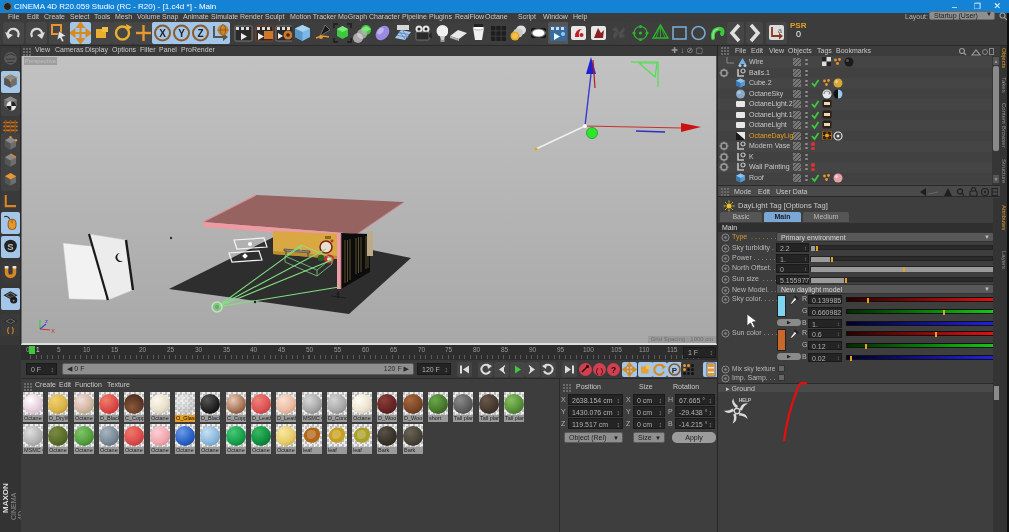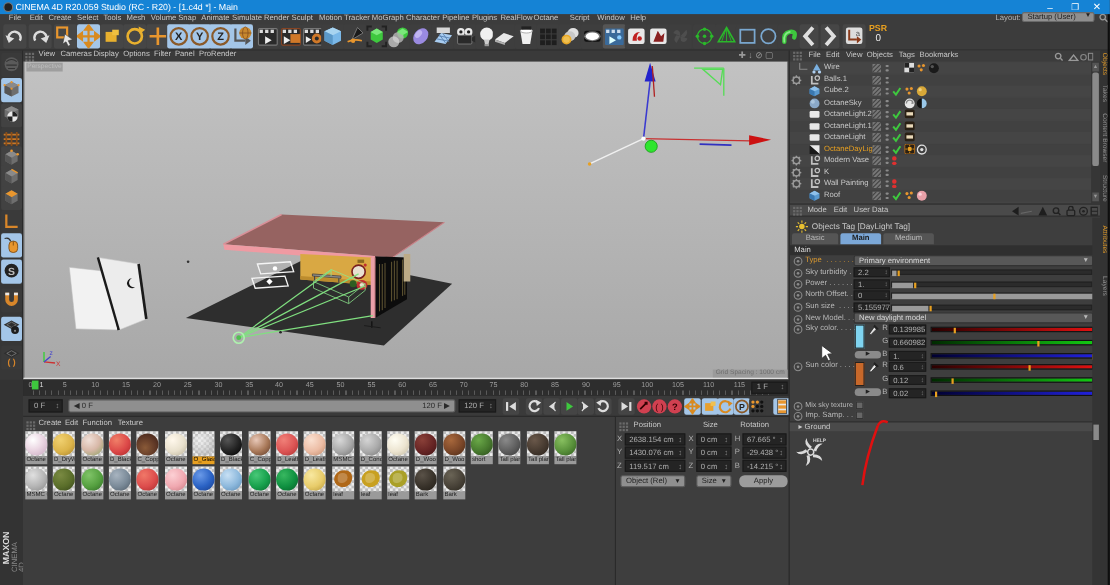--- a/index.html
+++ b/index.html
@@ -1344,21 +1344,21 @@
           <line x1="6" y1="0.5" x2="6" y2="2.5"></line>
           <line x1="6" y1="9.5" x2="6" y2="11.5"></line>
           <line x1="0.5" y1="6" x2="2.5" y2="6"></line>
           <line x1="9.5" y1="6" x2="11.5" y2="6"></line>
           <line x1="2.2" y1="2.2" x2="3.6" y2="3.6"></line>
           <line x1="8.4" y1="8.4" x2="9.8" y2="9.8"></line>
           <line x1="8.4" y1="3.6" x2="9.8" y2="2.2"></line>
           <line x1="2.2" y1="9.8" x2="3.6" y2="8.4"></line>
         </g>
       </svg>
-  <span class="abs" style="left:20px;top:3px;font-size:7.5px;color:#c8c8c8;">Objects Tag [DayLight Tag]</span>
+  <span class="abs" style="left:20px;top:3px;font-size:7.5px;color:#c8c8c8;">DayLight Tag [Options Tag]</span>
   <div class="abs" style="left:2px;top:14px;width:42px;height:10px;background:#555;border-radius:2px 2px 0 0;color:#bbb;font-size:7px;text-align:center;line-height:10px;">Basic</div>
   <div class="abs" style="left:46px;top:14px;width:37px;height:10px;background:#7ba7d7;border-radius:2px 2px 0 0;color:#1a1a1a;font-size:7px;font-weight:bold;text-align:center;line-height:10px;">Main</div>
   <div class="abs" style="left:85px;top:14px;width:46px;height:10px;background:#555;border-radius:2px 2px 0 0;color:#bbb;font-size:7px;text-align:center;line-height:10px;">Medium</div>
   <div class="abs" style="left:0px;top:25px;width:278px;height:9px;background:#2f2f2f;color:#ddd;font-size:7px;padding-left:4px;line-height:9px;">Main</div>
   <svg class="abs" style="left:3px;top:35px;" width="9" height="9">
         <circle cx="4.5" cy="4.5" r="3.5" fill="none" stroke="#8a8a8a" stroke-width="1"></circle>
         <circle cx="4.5" cy="4.5" r="1.2" fill="#8a8a8a"></circle>
       </svg>
   <span class="abs" style="left:14px;top:35px;font-size:7px;color:#d89830;white-space:nowrap;">Type&nbsp;&nbsp;. . . . . . . .</span>
   <div class="abs" style="left:58px;top:34px;width:218px;height:10px;background:#585858;border:1px solid #333;border-radius:2px;">

